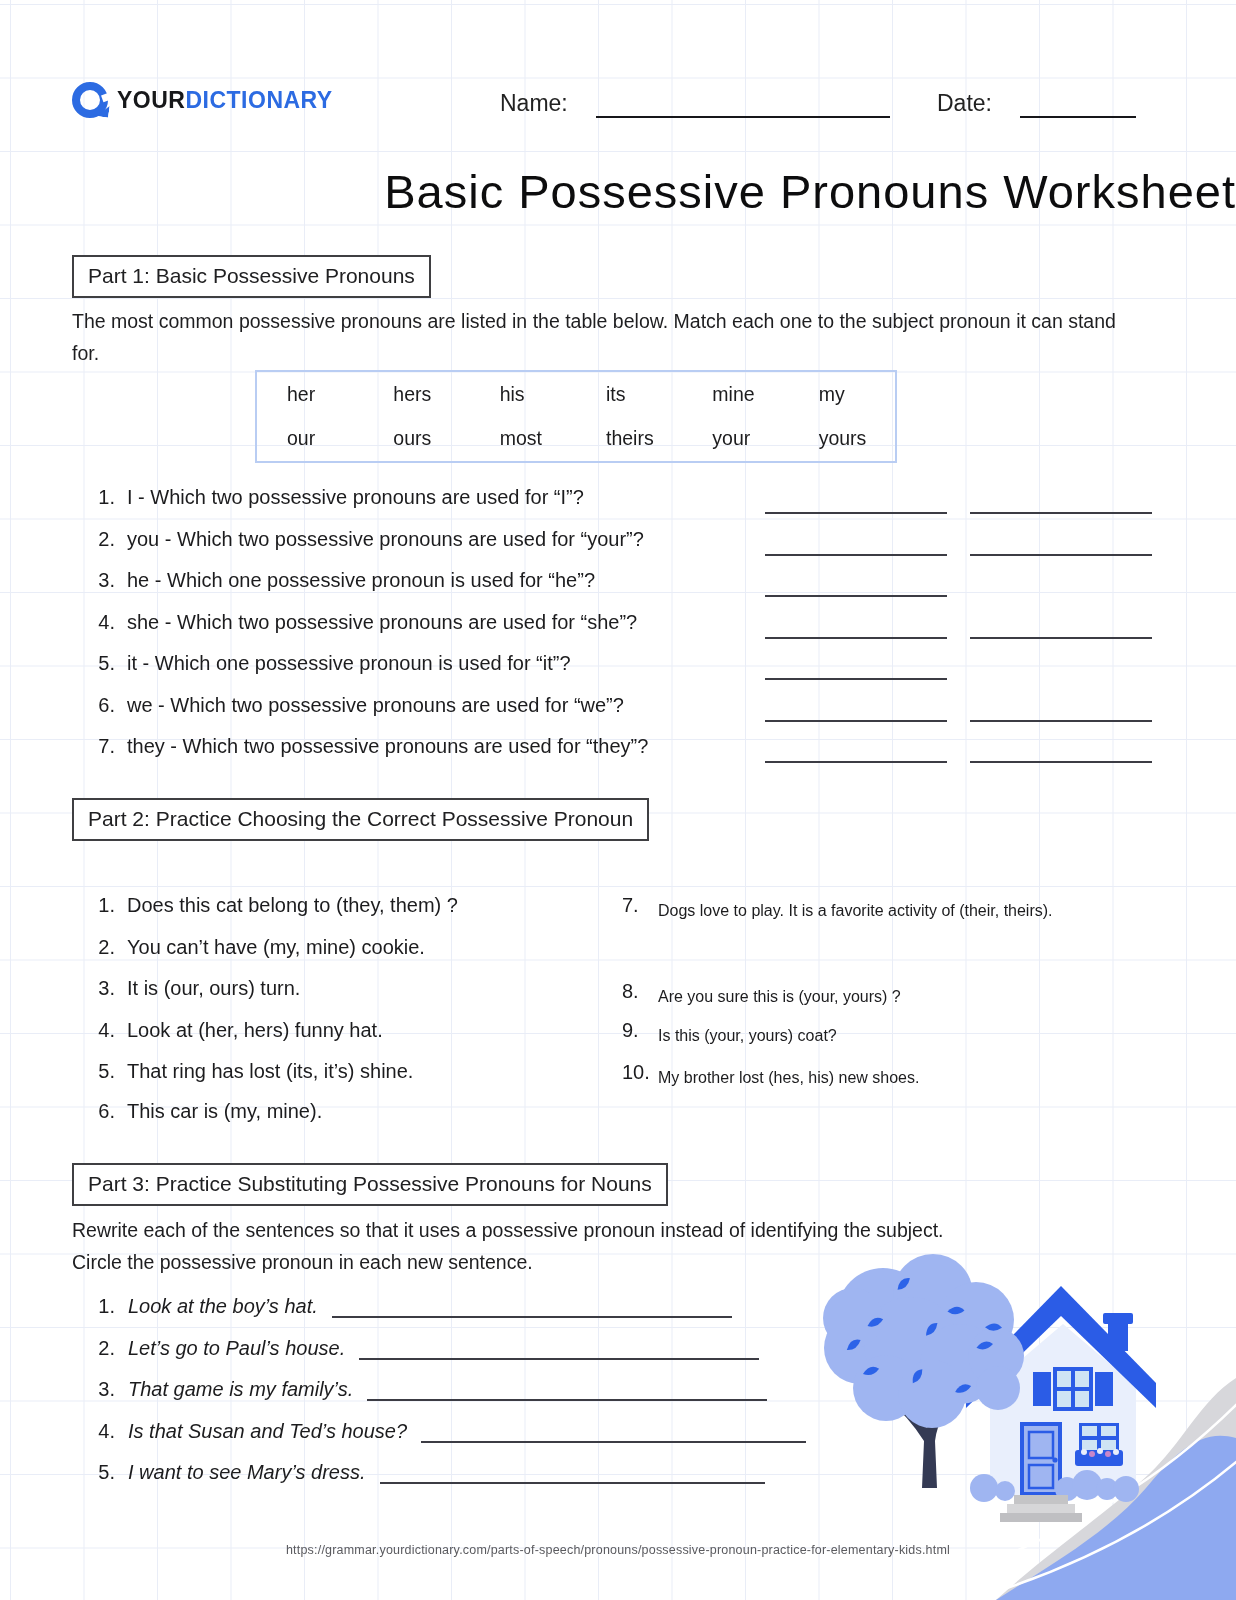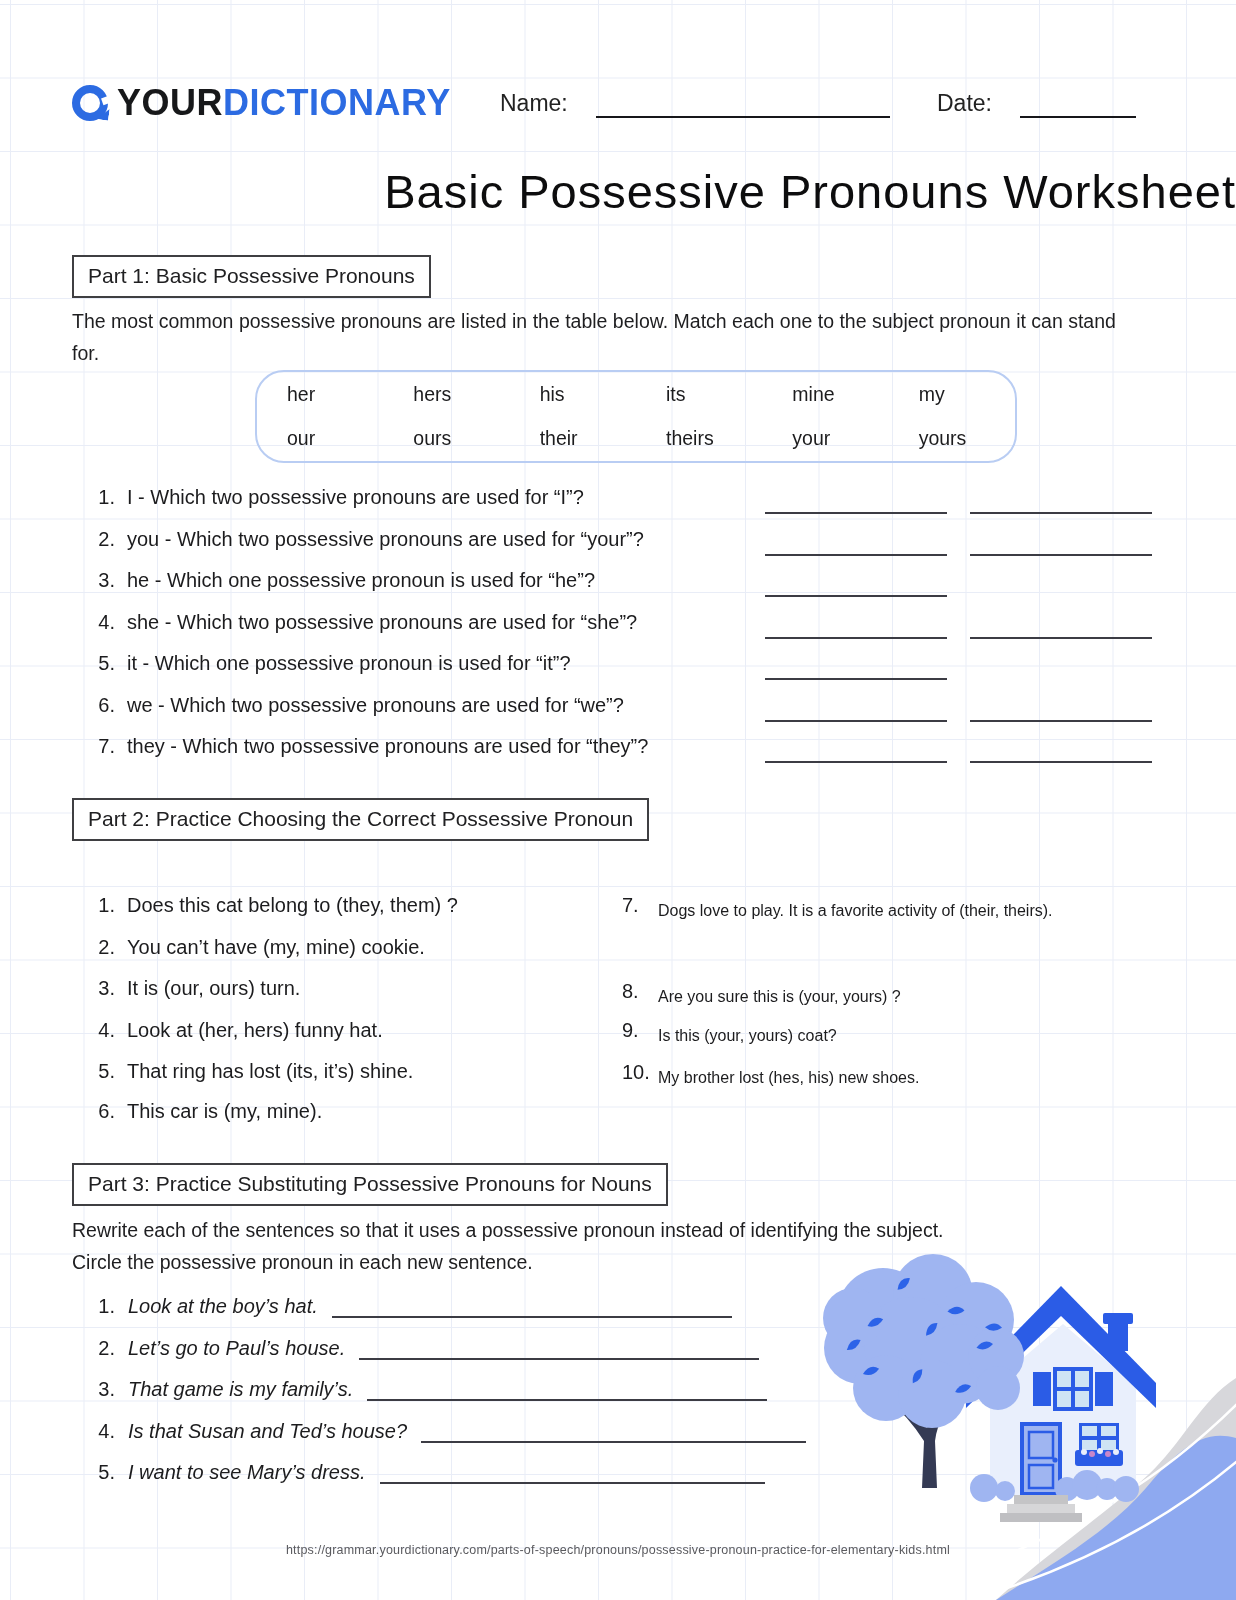--- a/index.html
+++ b/index.html
@@ -29,21 +29,21 @@
     background-position:10px 4px;
   }
   .abs{position:absolute;}
   
   .logo{display:flex;align-items:center;gap:9px;}
   .logo-icon{position:relative;width:36px;height:36px;}
   .logo-ring{position:absolute;inset:0;border:8px solid var(--brand-blue);border-radius:50%;}
   .logo-tail{position:absolute;right:-1px;bottom:1px;width:12px;height:12px;background:var(--brand-blue);
     clip-path:polygon(0 100%,100% 0,100% 100%);transform:rotate(8deg);}
   .logo-gap{position:absolute;right:-2px;top:12px;width:8px;height:7px;background:#fff;transform:rotate(-20deg);}
-  .logo-text{font-weight:bold;font-size:36px;letter-spacing:.5px;}
+  .logo-text{font-weight:bold;font-size:23px;letter-spacing:.5px;}
   .logo-your{color:#17181a;}
   .logo-dict{color:var(--brand-blue);}
   .field-label{font-size:23px;color:#222;}
   .write-line{border-bottom:2px solid #17171a;}
   
   .title{width:100%;text-align:right;font-size:47px;font-weight:400;letter-spacing:1px;color:#0d0d0e;}
   
   .part-box{display:inline-block;border:2px solid #3f3f42;background:#fff;padding:7px 14px 8px 14px;
     font-size:21px;color:#202022;}
   .instr{font-size:19.5px;color:#1e1e20;line-height:1.62;}
@@ -93,30 +93,30 @@
   <div class="abs field-label" style="left:937px;top:90px;">Date:</div>
   <div class="abs write-line" style="left:1020px;top:90px;width:116px;height:28px;"></div>
 
   <h1 class="abs title" style="left:0;top:164px;">Basic Possessive Pronouns Worksheet</h1>
 
   <div class="abs" style="left:72px;top:255px;">
     <span class="part-box">Part 1: Basic Possessive Pronouns</span>
   </div>
   <div class="abs instr" style="left:72px;top:306px;max-width:1060px;">The most common possessive pronouns are listed in the table below. Match each one to the subject pronoun it can stand for.</div>
 
-  <div class="abs pronoun-table" style="left:255px;top:370px;width:762px;height:93px;border-radius:29px;">
+  <div class="abs pronoun-table" style="left:255px;top:370px;width:642px;height:93px;">
     <div class="pronoun-cell">her</div>
     <div class="pronoun-cell">hers</div>
     <div class="pronoun-cell">his</div>
     <div class="pronoun-cell">its</div>
     <div class="pronoun-cell">mine</div>
     <div class="pronoun-cell">my</div>
     <div class="pronoun-cell">our</div>
     <div class="pronoun-cell">ours</div>
-    <div class="pronoun-cell">their</div>
+    <div class="pronoun-cell">most</div>
     <div class="pronoun-cell">theirs</div>
     <div class="pronoun-cell">your</div>
     <div class="pronoun-cell">yours</div>
   </div>
 
   <div class="q-row" style="top:486px;">
     <span class="qnum">1.</span>
     <span class="qtext">I - Which two possessive pronouns are used for “I”?</span>
     <span class="ansline l1"></span>
     <span class="ansline l2"></span>

